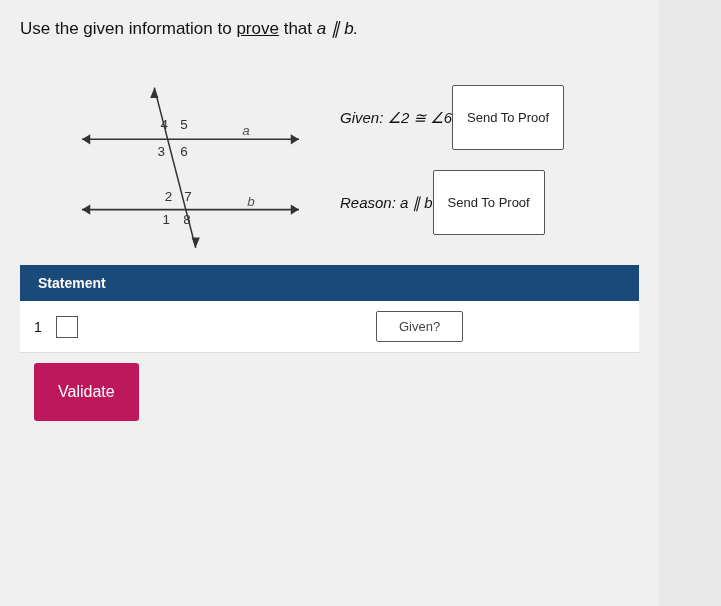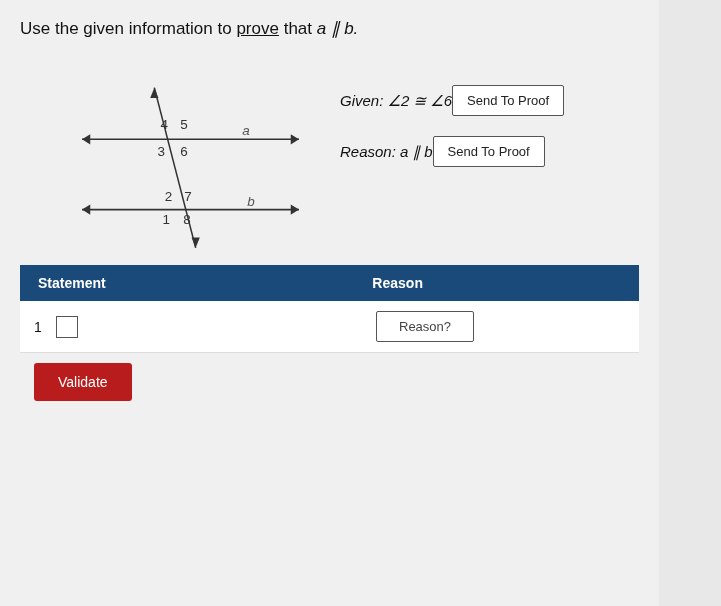--- a/index.html
+++ b/index.html
@@ -54,21 +54,21 @@
       align-items: center;
     }
     .given-text, .prove-text {
       font-size: 15px;
       color: #111;
       white-space: nowrap;
     }
     .send-to-proof-btn {
       border: 1.5px solid #555;
       background: #fff;
-      padding: 7px 14px;
+      padding: 24px 14px;
       font-size: 13px;
       cursor: pointer;
       color: #222;
       border-radius: 2px;
       white-space: nowrap;
     }
     .table-header-row {
       background: #1a4a7a;
       display: flex;
       width: 100%;
@@ -122,25 +122,25 @@
     .reason-btn {
       border: 1.5px solid #555;
       background: #fff;
       padding: 7px 22px;
       font-size: 13px;
       color: #444;
       cursor: pointer;
       border-radius: 2px;
     }
     .validate-btn {
-      background: #b91c1c;
+      background: #be185d;
       color: #fff;
       border: none;
-      padding: 11px 24px;
-      font-size: 14px;
+      padding: 20px 24px;
+      font-size: 16px;
       cursor: pointer;
       border-radius: 3px;
       margin-top: 10px;
       margin-left: 14px;
       margin-bottom: 8px;
       display: block;
     }
     
     .math {
       font-style: italic;
@@ -203,30 +203,29 @@
         <span class="prove-text math">Reason: a ∥ b</span>
         <button class="send-to-proof-btn">Send To Proof</button>
       </div>
 
     </div>
   </div>
 
   <div>
     <div class="table-header-row">
       <div class="table-header-cell" style="">Statement</div>
-      <div class="table-header-cell">Reason</div>
     </div>
     <div class="table-body">
       <div class="table-data-row">
         <div class="table-row-number">1</div>
         <div class="table-statement-cell">
           <div class="statement-checkbox"></div>
         </div>
         <div class="table-reason-cell">
-          <button class="reason-btn">Reason?</button>
+          <button class="reason-btn">Given?</button>
         </div>
       </div>
     </div>
   </div>
 
   <button class="validate-btn">Validate</button>
 
 </div>
 
 </body></html>

